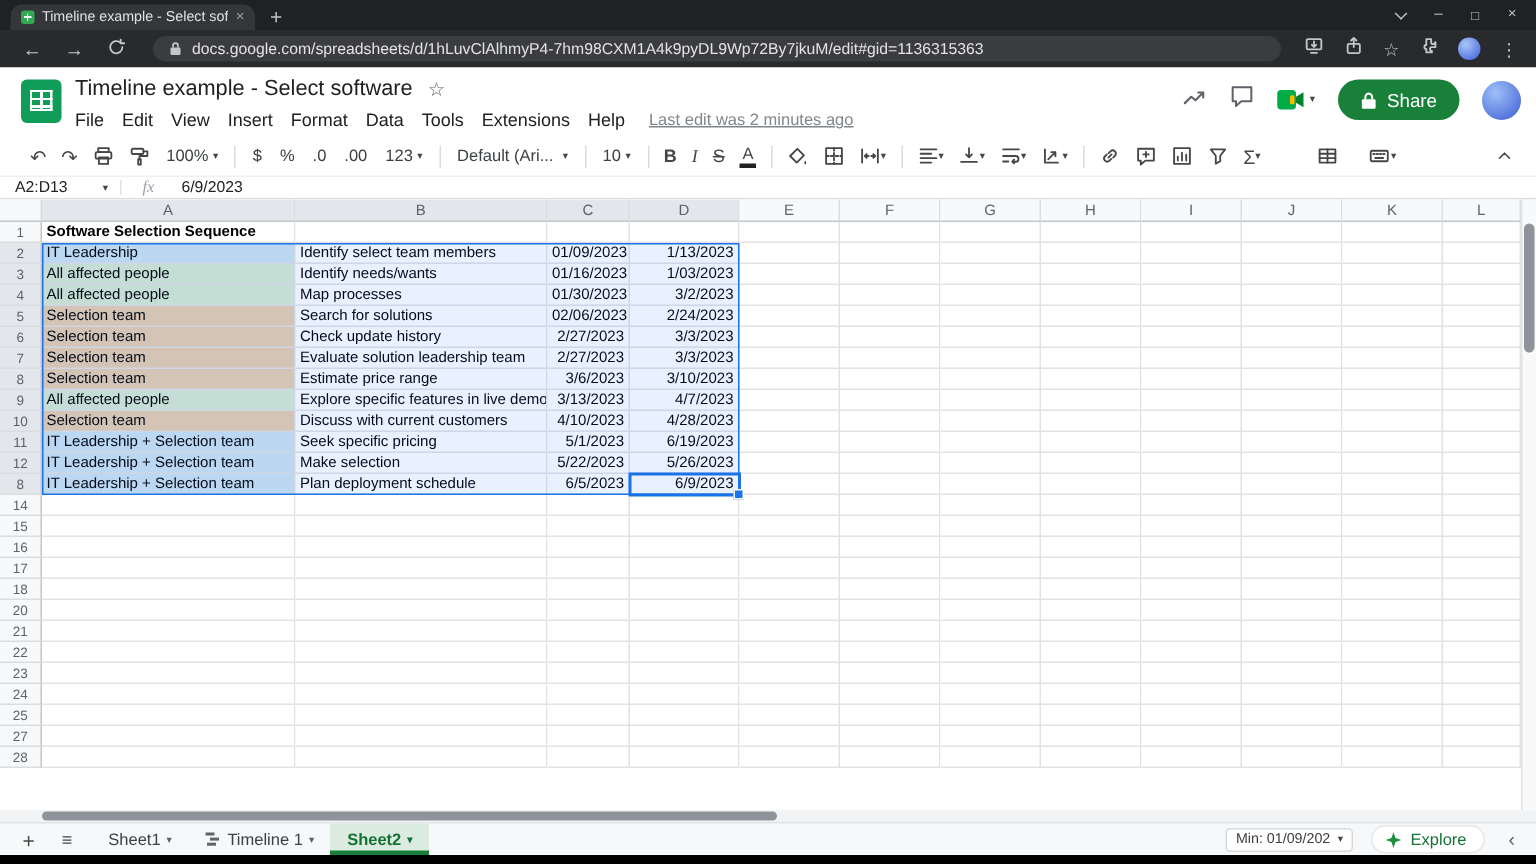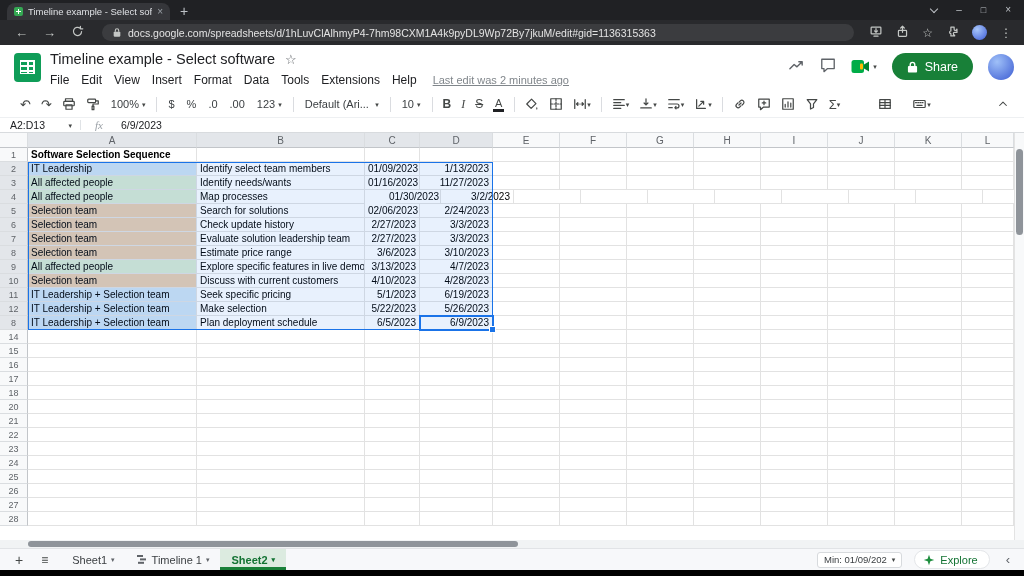--- a/index.html
+++ b/index.html
@@ -404,35 +404,35 @@
           <div class="cell" style="width: 67px; flex: 0 0 67px;"></div>
           <div class="cell" style="width: 67px; flex: 0 0 67px;"></div>
           <div class="cell" style="width: 67px; flex: 0 0 67px;"></div>
           <div class="cell" style="width: 52px; flex: 0 0 52px;"></div>
         </div>
         <div class="grow">
           <div class="rh hl">3</div>
           <div class="cell" style="width: 169px; flex: 0 0 169px; background: rgb(217, 234, 211);">All affected people</div>
           <div class="cell" style="width: 168px; flex: 0 0 168px;">Identify needs/wants</div>
           <div class="cell num" style="width: 55px; flex: 0 0 55px;">01/16/2023</div>
-          <div class="cell num" style="width: 73px; flex: 0 0 73px;">11/27/2023</div>
+          <div class="cell num" style="width: 73px; flex: 0 0 73px;">1/03/2023</div>
           <div class="cell" style="width: 67px; flex: 0 0 67px;"></div>
           <div class="cell" style="width: 67px; flex: 0 0 67px;"></div>
           <div class="cell" style="width: 67px; flex: 0 0 67px;"></div>
           <div class="cell" style="width: 67px; flex: 0 0 67px;"></div>
           <div class="cell" style="width: 67px; flex: 0 0 67px;"></div>
           <div class="cell" style="width: 67px; flex: 0 0 67px;"></div>
           <div class="cell" style="width: 67px; flex: 0 0 67px;"></div>
           <div class="cell" style="width: 52px; flex: 0 0 52px;"></div>
         </div>
         <div class="grow">
           <div class="rh hl">4</div>
           <div class="cell" style="width: 169px; flex: 0 0 169px; background: rgb(217, 234, 211);">All affected people</div>
           <div class="cell" style="width: 168px; flex: 0 0 168px;">Map processes</div>
-          <div class="cell num" style="width: 55px; flex: 0 0 55px; margin-left: 21px;">01/30/2023</div>
+          <div class="cell num" style="width: 55px; flex: 0 0 55px;">01/30/2023</div>
           <div class="cell num" style="width: 73px; flex: 0 0 73px;">3/2/2023</div>
           <div class="cell" style="width: 67px; flex: 0 0 67px;"></div>
           <div class="cell" style="width: 67px; flex: 0 0 67px;"></div>
           <div class="cell" style="width: 67px; flex: 0 0 67px;"></div>
           <div class="cell" style="width: 67px; flex: 0 0 67px;"></div>
           <div class="cell" style="width: 67px; flex: 0 0 67px;"></div>
           <div class="cell" style="width: 67px; flex: 0 0 67px;"></div>
           <div class="cell" style="width: 67px; flex: 0 0 67px;"></div>
           <div class="cell" style="width: 52px; flex: 0 0 52px;"></div>
         </div>
@@ -716,35 +716,20 @@
           <div class="cell" style="width: 67px; flex: 0 0 67px;"></div>
           <div class="cell" style="width: 67px; flex: 0 0 67px;"></div>
           <div class="cell" style="width: 67px; flex: 0 0 67px;"></div>
           <div class="cell" style="width: 67px; flex: 0 0 67px;"></div>
           <div class="cell" style="width: 67px; flex: 0 0 67px;"></div>
           <div class="cell" style="width: 67px; flex: 0 0 67px;"></div>
           <div class="cell" style="width: 52px; flex: 0 0 52px;"></div>
         </div>
         <div class="grow">
           <div class="rh">25</div>
-          <div class="cell" style="width: 169px; flex: 0 0 169px;"></div>
-          <div class="cell" style="width: 168px; flex: 0 0 168px;"></div>
-          <div class="cell" style="width: 55px; flex: 0 0 55px;"></div>
-          <div class="cell" style="width: 73px; flex: 0 0 73px;"></div>
-          <div class="cell" style="width: 67px; flex: 0 0 67px;"></div>
-          <div class="cell" style="width: 67px; flex: 0 0 67px;"></div>
-          <div class="cell" style="width: 67px; flex: 0 0 67px;"></div>
-          <div class="cell" style="width: 67px; flex: 0 0 67px;"></div>
-          <div class="cell" style="width: 67px; flex: 0 0 67px;"></div>
-          <div class="cell" style="width: 67px; flex: 0 0 67px;"></div>
-          <div class="cell" style="width: 67px; flex: 0 0 67px;"></div>
-          <div class="cell" style="width: 52px; flex: 0 0 52px;"></div>
-        </div>
-        <div class="grow">
-          <div class="rh">26</div>
           <div class="cell" style="width: 169px; flex: 0 0 169px;"></div>
           <div class="cell" style="width: 168px; flex: 0 0 168px;"></div>
           <div class="cell" style="width: 55px; flex: 0 0 55px;"></div>
           <div class="cell" style="width: 73px; flex: 0 0 73px;"></div>
           <div class="cell" style="width: 67px; flex: 0 0 67px;"></div>
           <div class="cell" style="width: 67px; flex: 0 0 67px;"></div>
           <div class="cell" style="width: 67px; flex: 0 0 67px;"></div>
           <div class="cell" style="width: 67px; flex: 0 0 67px;"></div>
           <div class="cell" style="width: 67px; flex: 0 0 67px;"></div>
           <div class="cell" style="width: 67px; flex: 0 0 67px;"></div>

